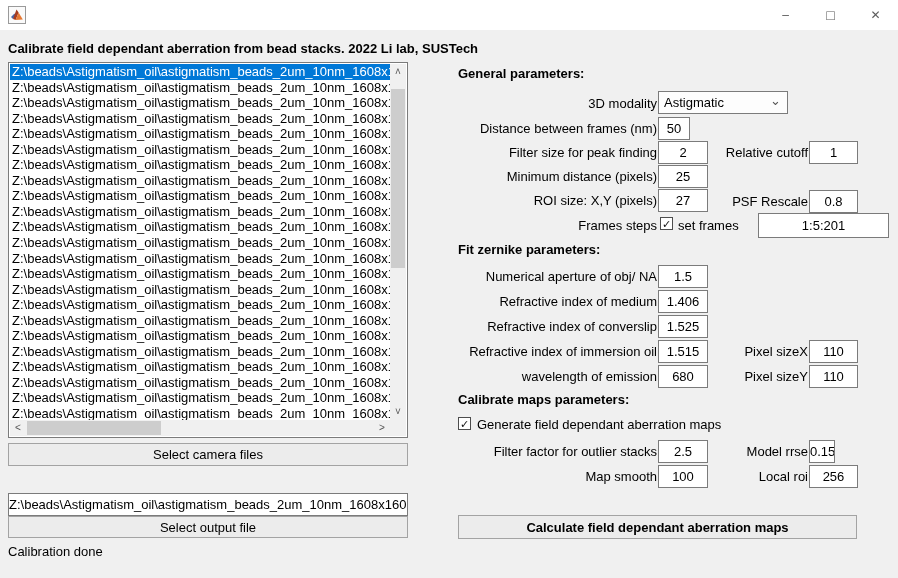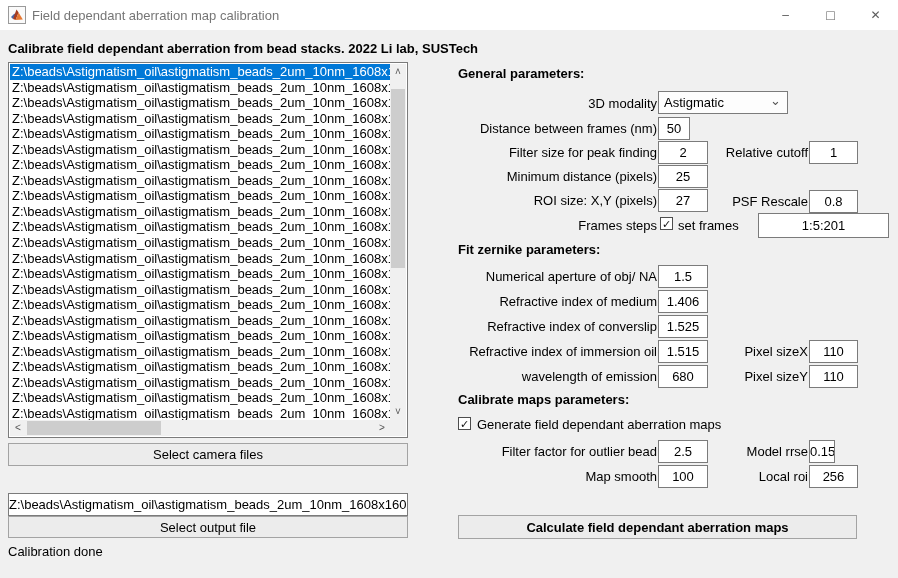--- a/index.html
+++ b/index.html
@@ -49,21 +49,20 @@
 
 <div class="titlebar">
   <span class="app-icon">
     <svg width="18" height="18" viewBox="0 0 18 18">
       <rect x="0.5" y="0.5" width="17" height="17" fill="#fafafa" stroke="#9a9a9a"></rect>
       <polygon points="3,11 6.5,7.5 7.8,9.5 5,13" fill="#4a66a8"></polygon>
       <polygon points="5,13 8.5,3.5 10.6,6.4 7.6,14" fill="#a63c20"></polygon>
       <polygon points="7.6,14 10.6,6.4 14.8,13.6" fill="#e67832"></polygon>
     </svg>
   </span>
-  <span class="title-text">Field dependant aberration map calibration</span>
   <button class="win-btn" style="left:763px;">–</button>
   <button class="win-btn" style="left:808px; font-size:14px;">□</button>
   <button class="win-btn" style="left:853px;">✕</button>
 </div>
 
 <div class="bold-label" style="left:8px; top:41px;">Calibrate field dependant aberration from bead stacks. 2022 Li lab, SUSTech</div>
 
 <div class="listbox">
   <div class="list-rows">
       <div class="list-row selected">Z:\beads\Astigmatism_oil\astigmatism_beads_2um_10nm_1608x1</div>
@@ -163,21 +162,21 @@
 <div class="lbl" style="right:90px; top:369px;">Pixel sizeY</div>
 <input class="field" style="left: 809px; top: 365px; width: 49px;" readonly="" value="110">
 
 <div class="bold-label" style="left:458px; top:392px;">Calibrate maps parameters:</div>
 
 <div class="checkbox" style="left:458px; top:417px;">
   <span>✓</span>
 </div>
 <div class="lbl" style="left:477px; top:417px; text-align:left;">Generate field dependant aberration maps</div>
 
-<div class="lbl" style="right:241px; top:444px;">Filter factor for outlier bead</div>
+<div class="lbl" style="right:241px; top:444px;">Filter factor for outlier stacks</div>
 <input class="field" style="left: 658px; top: 440px; width: 50px;" readonly="" value="2.5">
 <div class="lbl" style="right:90px; top:444px;">Model rrse</div>
 <input class="field" style="left: 809px; top: 440px; width: 26px;" readonly="" value="0.15">
 
 <div class="lbl" style="right:241px; top:469px;">Map smooth</div>
 <input class="field" style="left: 658px; top: 465px; width: 50px;" readonly="" value="100">
 <div class="lbl" style="right:90px; top:469px;">Local roi</div>
 <input class="field" style="left: 809px; top: 465px; width: 49px;" readonly="" value="256">
 
 <button class="btn bold" style="left:458px; top:515px; width:399px; height:24px;">Calculate field dependant aberration maps</button>

